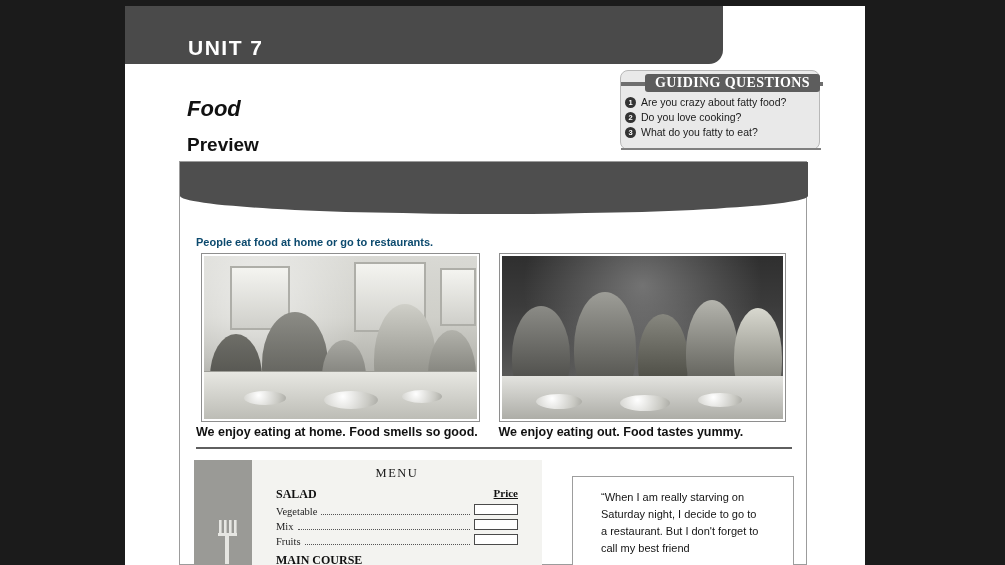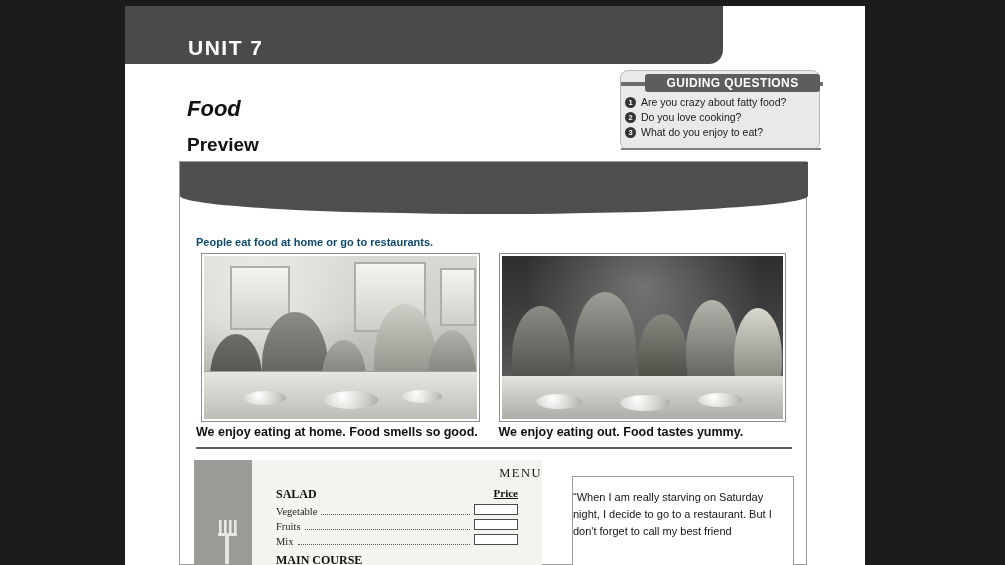--- a/index.html
+++ b/index.html
@@ -64,25 +64,26 @@
     border: 1px solid #b8b8b8;
     border-radius: 8px;
   }
   .gq-header {
     position: absolute;
     left: 520px; top: 68px;
     width: 175px; height: 18px;
     background: #5d5d5d;
     border-radius: 3px;
     color: #ffffff;
-    font-size: 12px;
+    font-size: 14px;
     font-weight: bold;
     letter-spacing: 0.4px;
     text-align: center;
     line-height: 18px;
+    font-family: Liberation Serif, serif;
   }
   .gq-tab-left {
     position: absolute;
     left: 496px; top: 76px;
     width: 26px; height: 4px;
     background: #6e6e6e;
   }
   .gq-tab-right {
     position: absolute;
     left: 690px; top: 76px;
@@ -231,21 +232,21 @@
     overflow: hidden;
   }
   .menu-card {
     position: absolute;
     left: 58px; top: 0;
     width: 290px; height: 106px;
     background: #f3f3f0;
   }
   .menu-heading {
     margin-top: 6px;
-    text-align: right;
+    text-align: center;
     font-family: "Liberation Serif", serif;
     font-size: 12.5px;
     letter-spacing: 1.5px;
     color: #1a1a1a;
   }
   .menu-sub {
     display: flex;
     justify-content: space-between;
     align-items: flex-start;
     margin: 6px 24px 2px 24px;
@@ -289,21 +290,21 @@
     width: 22px; height: 44px;
   }
 
   
   .quote-panel {
     position: absolute;
     left: 392px; top: 314px;
     width: 222px; height: 90px;
     background: #ffffff;
     border: 1px solid #9d9d9d;
-    padding: 12px 0;
+    padding: 12px 28px;
     font-size: 11px;
     line-height: 1.55;
     color: #141414;
   }
 </style>
 </head>
 <body>
 
 <div id="viewport">
 
@@ -324,21 +325,21 @@
       <div class="gq-item">
         <span class="gq-num">1</span>
         <span>Are you crazy about fatty food?</span>
       </div>
       <div class="gq-item">
         <span class="gq-num">2</span>
         <span>Do you love cooking?</span>
       </div>
       <div class="gq-item">
         <span class="gq-num">3</span>
-        <span>What do you enjoy to eat?</span>
+        <span>What do you fatty to eat?</span>
       </div>
     </div>
     <div class="gq-underline"></div>
 
     <div class="lesson-card">
       <div class="lesson-banner">
         <div class="lesson-banner-title">Time to Eat</div>
       </div>
 
       <div class="lead-sentence">People eat food at home or go to restaurants.</div>
@@ -392,26 +393,26 @@
           <div class="menu-sub">
             <span>SALAD</span>
             <span class="price-label">Price</span>
           </div>
           <div class="menu-line">
             <span class="nm">Vegetable</span>
             <span class="dots"></span>
             <span class="box"></span>
           </div>
           <div class="menu-line">
-            <span class="nm">Fruits</span>
+            <span class="nm">Mix</span>
             <span class="dots"></span>
             <span class="box"></span>
           </div>
           <div class="menu-line">
-            <span class="nm">Mix</span>
+            <span class="nm">Fruits</span>
             <span class="dots"></span>
             <span class="box"></span>
           </div>
           <div class="menu-course">MAIN COURSE</div>
         </div>
       </div>
 
       <div class="quote-panel">“When I am really starving on Saturday night, I decide to go to a restaurant. But I don't forget to call my best friend</div>
     </div>
   </div>

